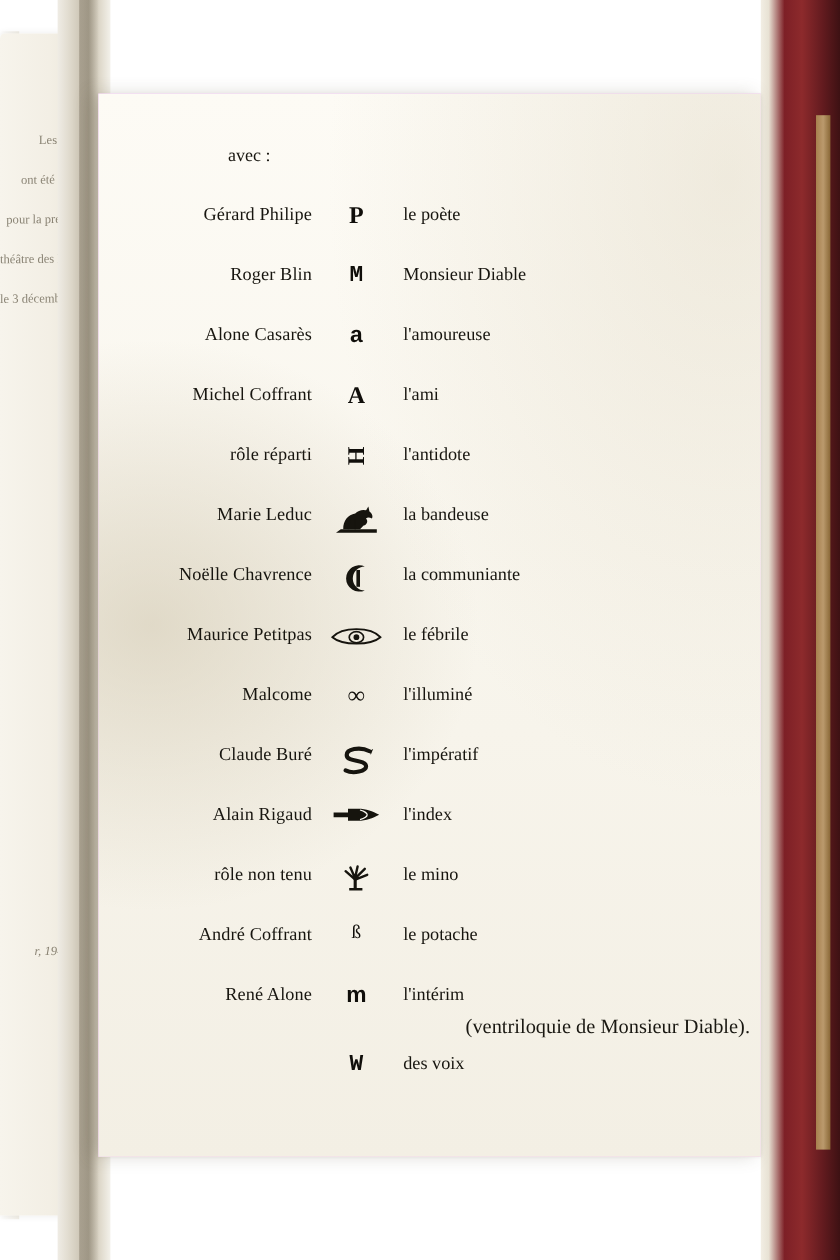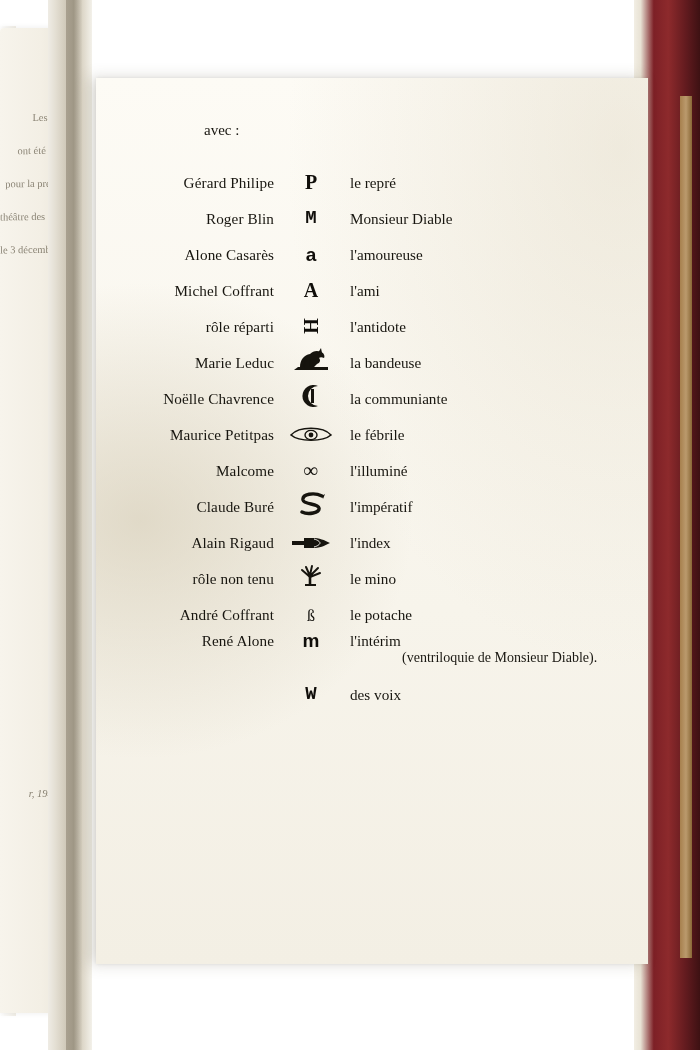--- a/index.html
+++ b/index.html
@@ -90,21 +90,21 @@
     width: 22px;
     height: 878px;
     background: repeating-linear-gradient(to right,
       #efeadd 0px, #e4ddcc 2px, #f6f3ea 3px, #e9e2d1 5px);
     opacity: 0.9;
   }
 
   
   .right-page {
     position: absolute;
-    left: 96px;
+    left: 82px;
     top: 78px;
     width: 552px;
     height: 886px;
     background: #f0abfc;
     box-shadow: -6px 0 14px rgba(90,80,60,0.22), 0 0 3px rgba(0,0,0,0.08);
   }
   .right-page-grain {
     position: absolute;
     inset: 0;
     background:
@@ -160,22 +160,23 @@
     color: #17150f;
   }
   .rows {
     position: absolute;
     left: 0;
     top: 78px;
     width: 552px;
   }
   .row {
     display: flex;
-    align-items: flex-end;
+    align-items: flex-start;
     height: 36px;
+    margin-top: 14px;
   }
   .actor {
     width: 178px;
     text-align: right;
     padding-right: 0;
     font-size: 15.2px;
     color: #17150f;
     letter-spacing: 0.1px;
   }
   .actor.italic {
@@ -195,21 +196,21 @@
   .glyph.rot { display: inline-block; transform: rotate(-90deg); }
   .glyph svg { display: block; margin: 0 auto; }
   .role {
     font-size: 15.2px;
     color: #17150f;
     padding-left: 2px;
   }
   .subnote {
     position: absolute;
     left: 306px;
-    font-size: 14px;
+    font-size: 17px;
     color: #1a1812;
   }
 </style>
 </head>
 <body>
 
 <div id="page">
   <div class="bg-white"></div>
 
   <div class="left-page-edge"></div>
@@ -240,21 +241,21 @@
     <div class="right-page-grain"></div>
 
     <div class="cast">
       <div class="avec">avec :</div>
 
       <div class="rows">
 
         <div class="row">
           <div class="actor">Gérard Philipe</div>
           <div class="glyph">P</div>
-          <div class="role">le repré</div>
+          <div class="role">le poète</div>
         </div>
 
         <div class="row">
           <div class="actor">Roger Blin</div>
           <div class="glyph mono">M</div>
           <div class="role">Monsieur Diable</div>
         </div>
 
         <div class="row">
           <div class="actor">Alone Casarès</div>

